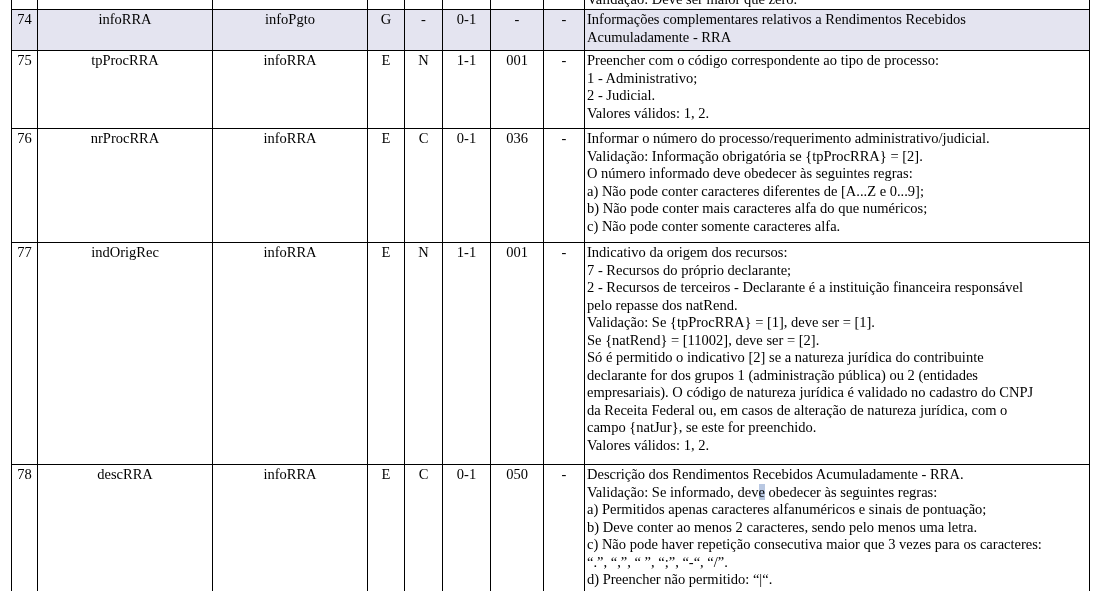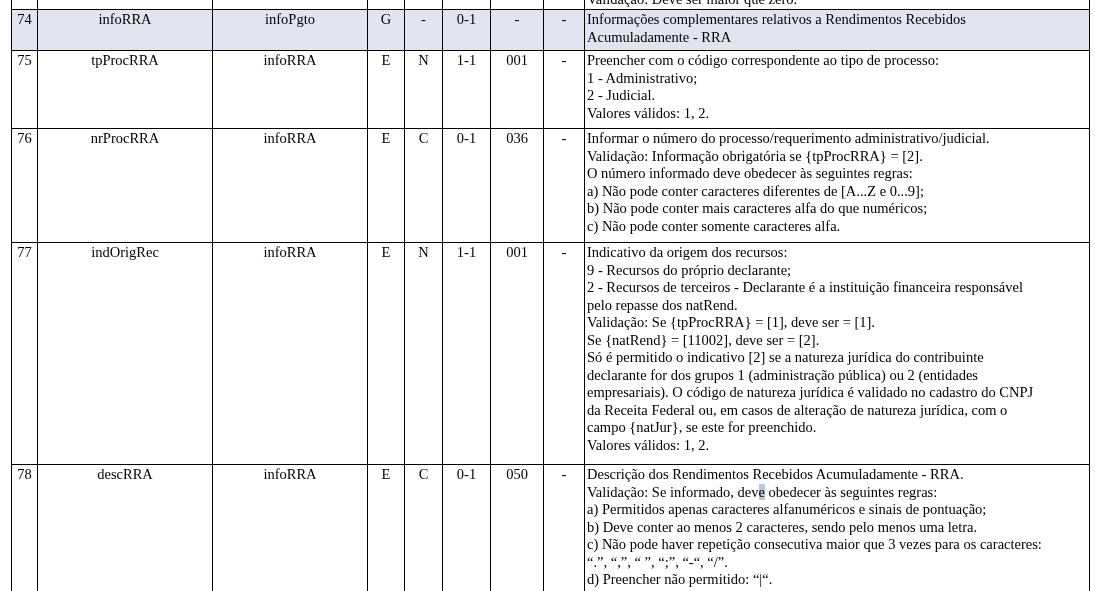--- a/index.html
+++ b/index.html
@@ -141,21 +141,21 @@
         <td class="c-center">77</td>
         <td class="c-center">indOrigRec</td>
         <td class="c-center">infoRRA</td>
         <td class="c-center">E</td>
         <td class="c-center">N</td>
         <td class="c-center">1-1</td>
         <td class="c-center">001</td>
         <td class="c-center">-</td>
         <td class="c-desc">
             <div class="line">Indicativo da origem dos recursos:</div>
-            <div class="line">9 - Recursos do próprio declarante;</div>
+            <div class="line">7 - Recursos do próprio declarante;</div>
             <div class="line">2 - Recursos de terceiros - Declarante é a instituição financeira responsável</div>
             <div class="line">pelo repasse dos natRend.</div>
             <div class="line">Validação: Se {tpProcRRA} = [1], deve ser = [1].</div>
             <div class="line">Se {natRend} = [11002], deve ser = [2].</div>
             <div class="line">Só é permitido o indicativo [2] se a natureza jurídica do contribuinte</div>
             <div class="line">declarante for dos grupos 1 (administração pública) ou 2 (entidades</div>
             <div class="line">empresariais). O código de natureza jurídica é validado no cadastro do CNPJ</div>
             <div class="line">da Receita Federal ou, em casos de alteração de natureza jurídica, com o</div>
             <div class="line">campo {natJur}, se este for preenchido.</div>
             <div class="line">Valores válidos: 1, 2.</div>

